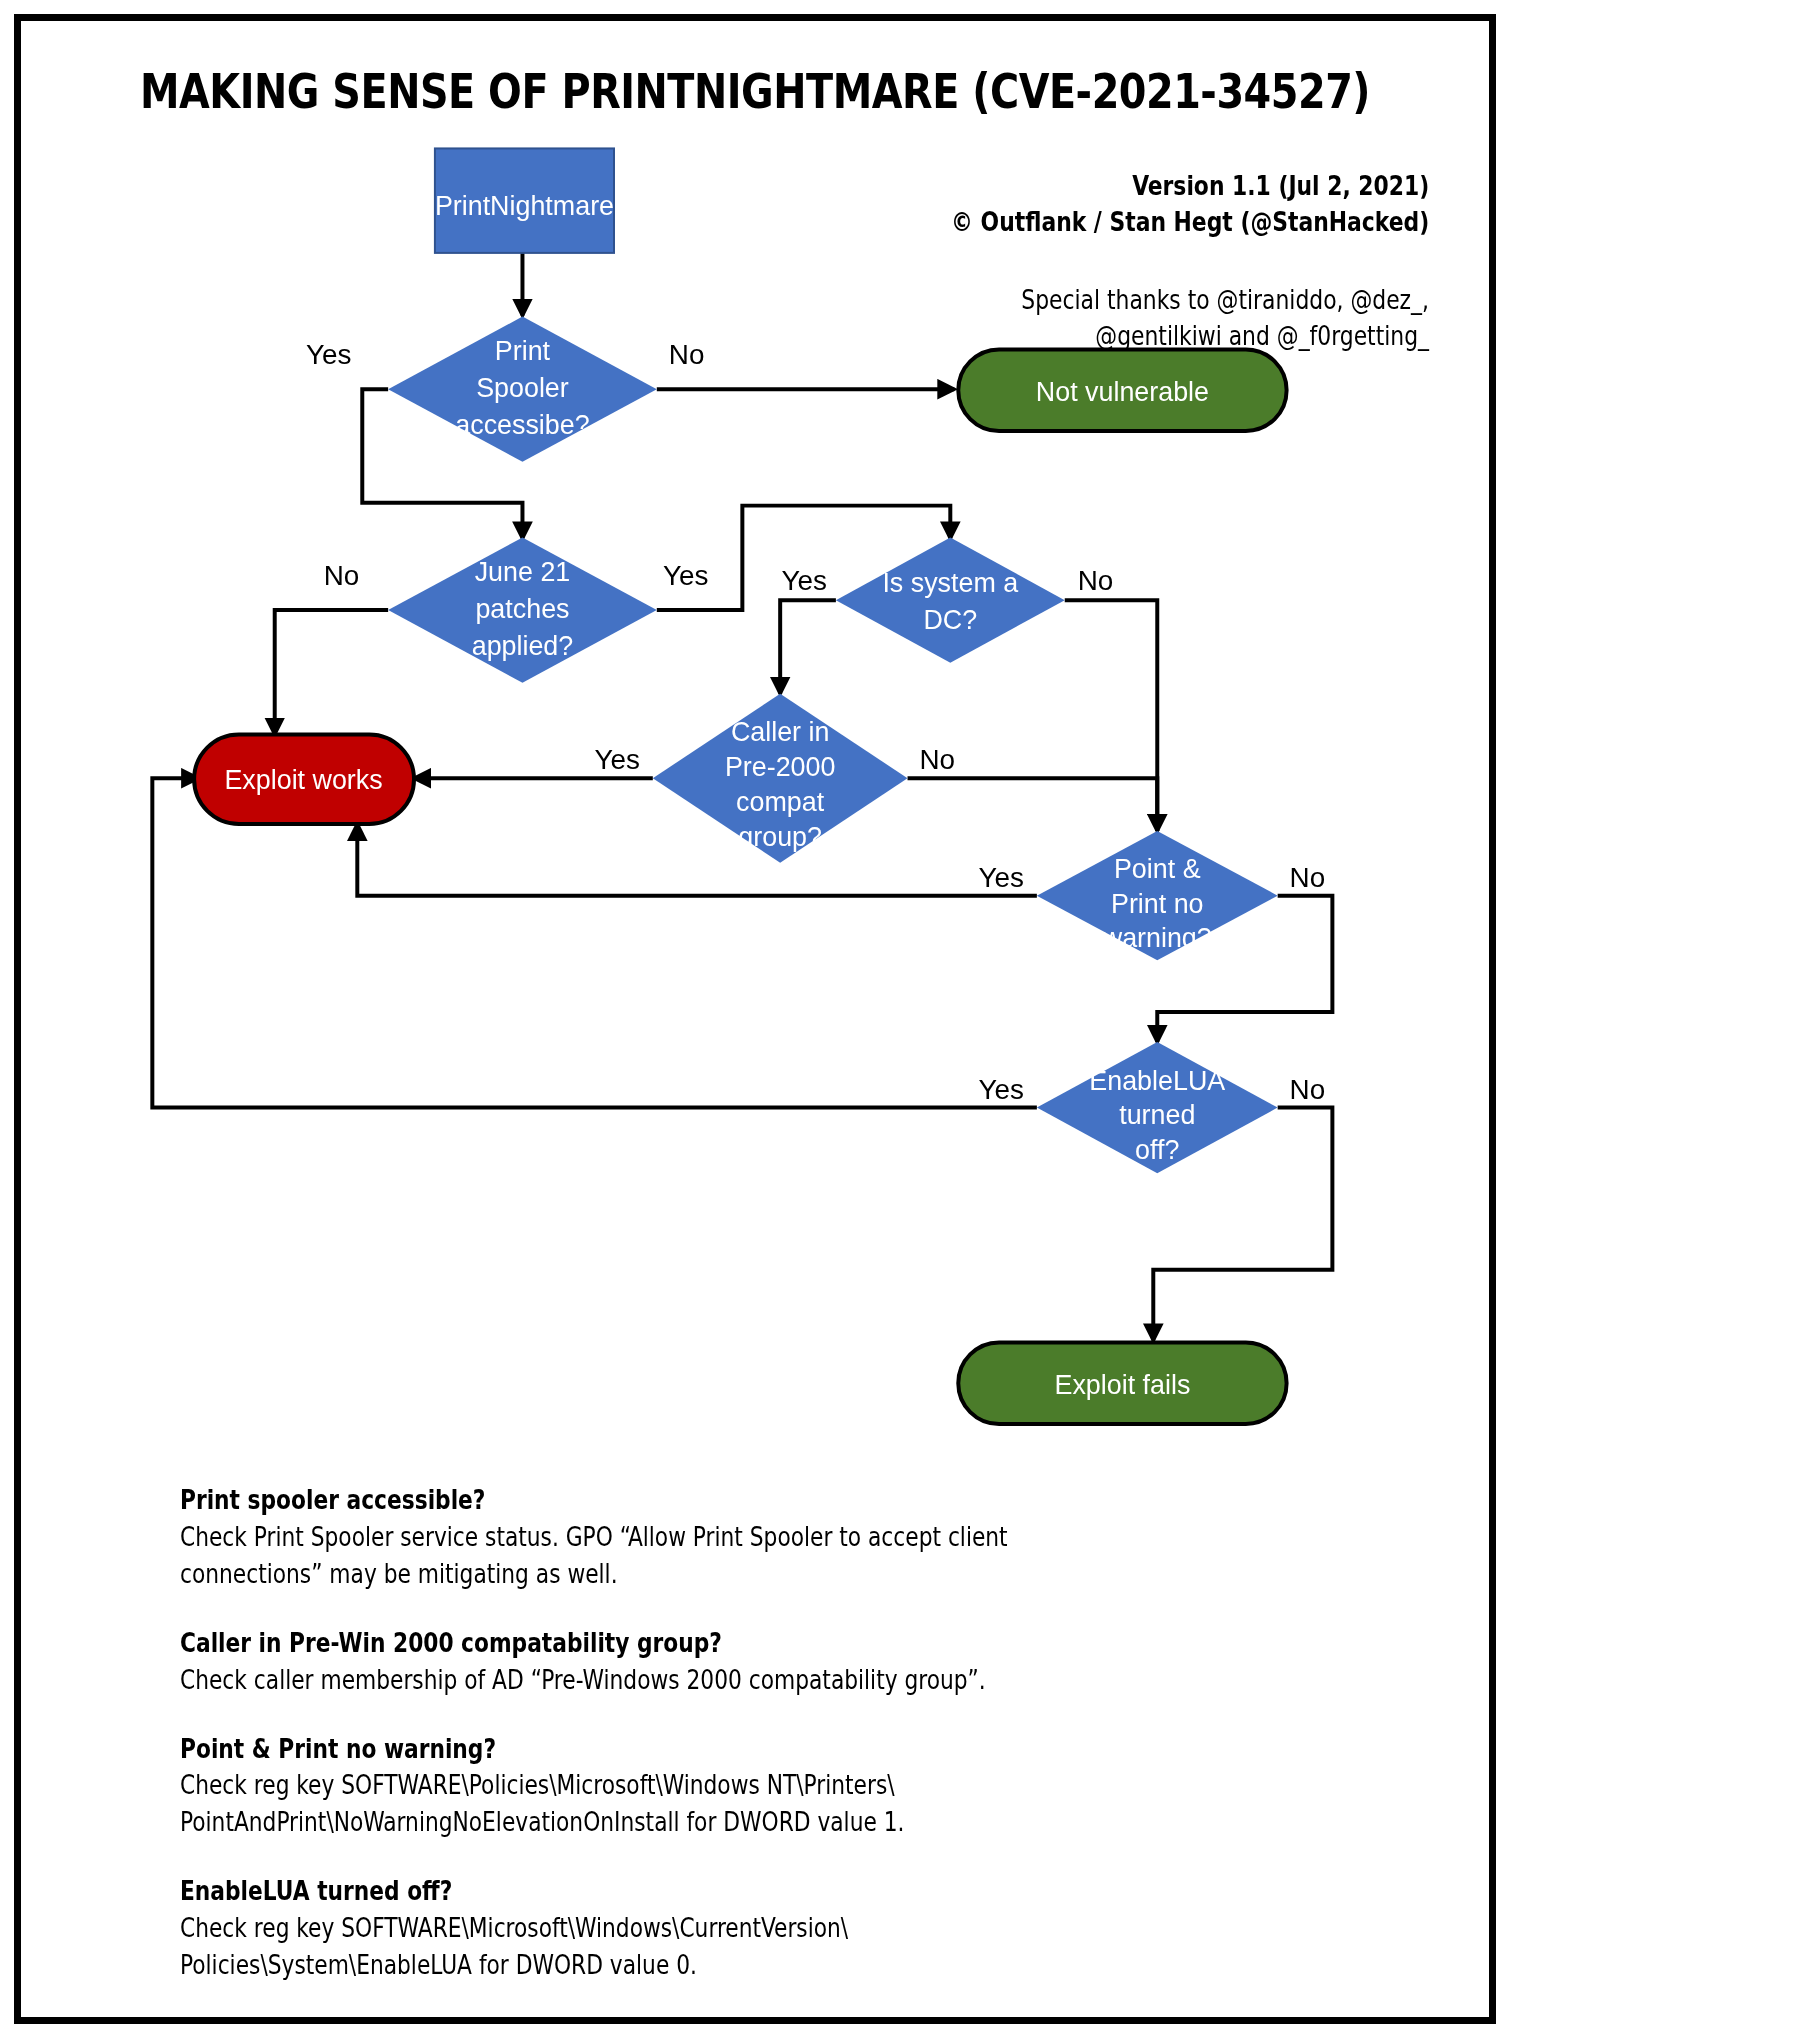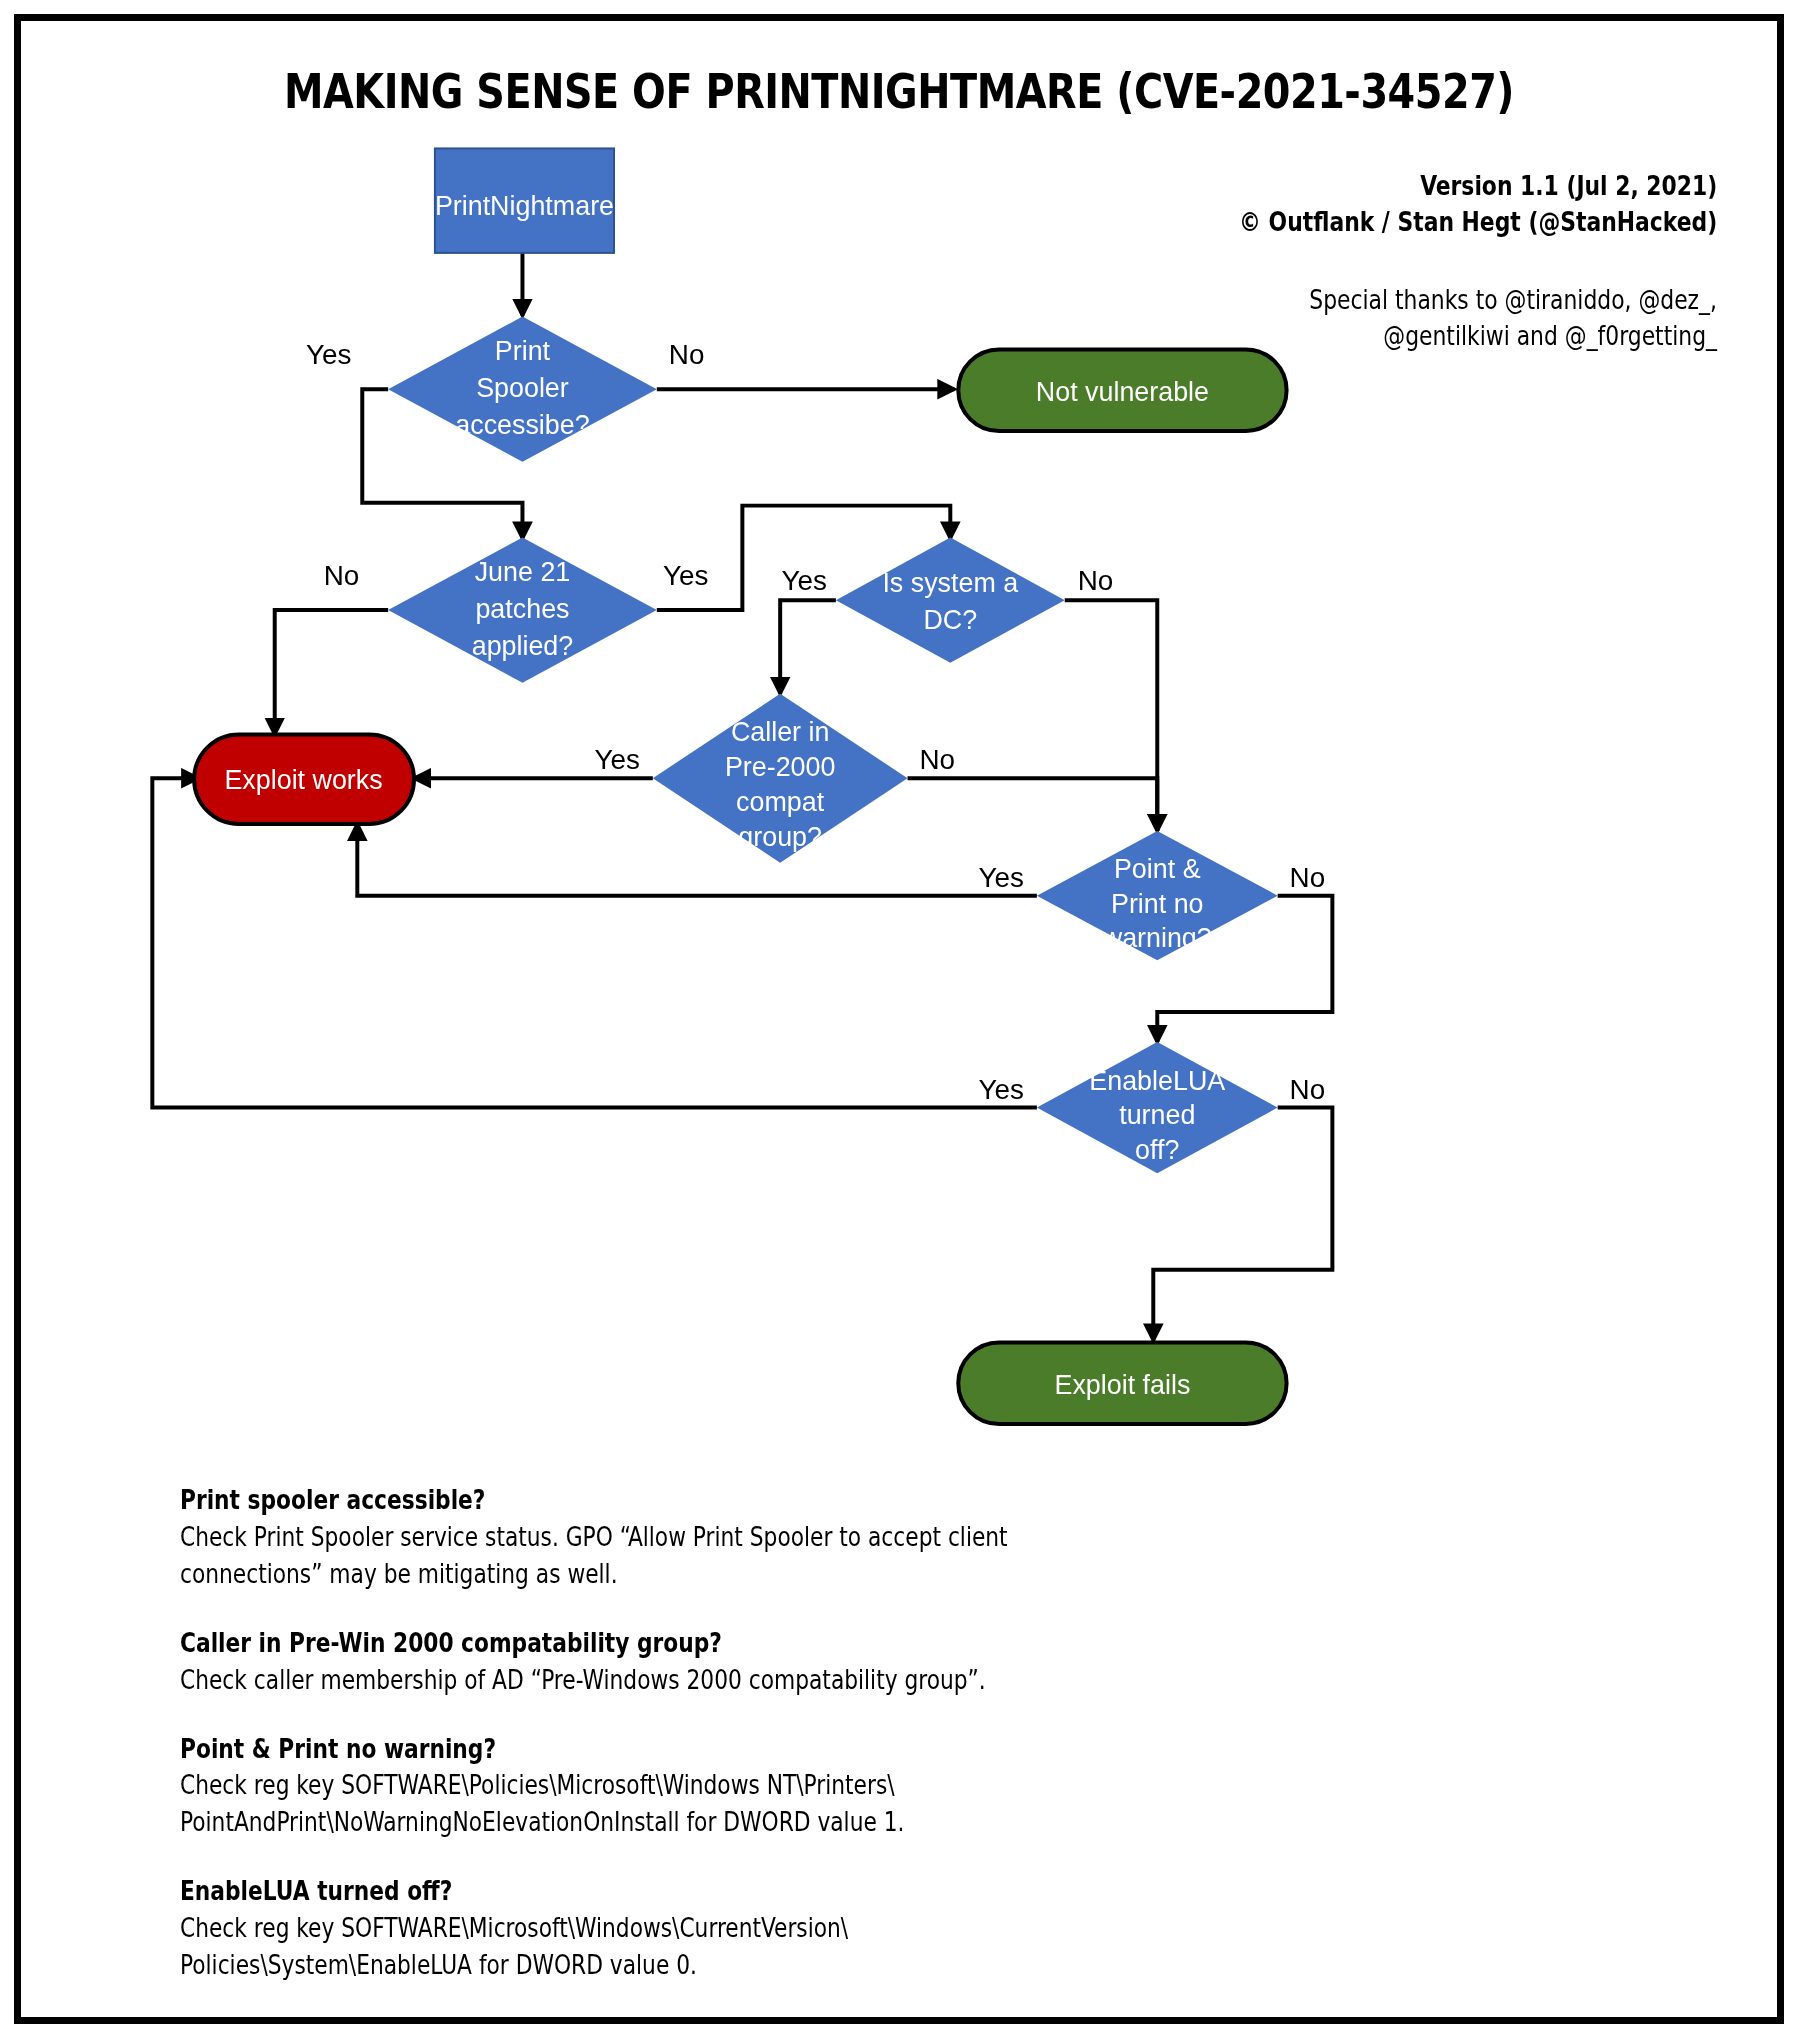--- a/index.html
+++ b/index.html
@@ -1,18 +1,18 @@
 <!DOCTYPE html>
 <html><head>
 <meta charset="utf-8">
 <style>
   html,body{margin:0;padding:0;background:#ffffff;}
   body{width:1811px;height:2038px;font-family:"Liberation Sans",sans-serif;}
   #page{position:relative;width:1811px;height:2038px;background:#fff;box-sizing:border-box;}
-  #frame{position:absolute;left:14px;top:14px;width:1770px;height:2010px;border:7px solid #000;box-sizing:border-box;background:#fff;}
+  #frame{position:absolute;left:14px;top:14px;width:1482px;height:2010px;border:7px solid #000;box-sizing:border-box;background:#fff;}
   #title{
     position:absolute;left:0;top:42px;width:100%;text-align:center;
     font-family:"Liberation Sans Narrow","DejaVu Sans Condensed","Liberation Sans",sans-serif;
     font-weight:bold;font-size:48px;letter-spacing:-0.5px;color:#000;
     transform:scaleX(0.92);transform-origin:center top;white-space:nowrap;
   }
   .hdr{
     position:absolute;right:60px;text-align:right;color:#000;
     font-family:"Liberation Sans Narrow","DejaVu Sans Condensed","Liberation Sans",sans-serif;
     transform:scaleX(0.9);transform-origin:right top;white-space:nowrap;

